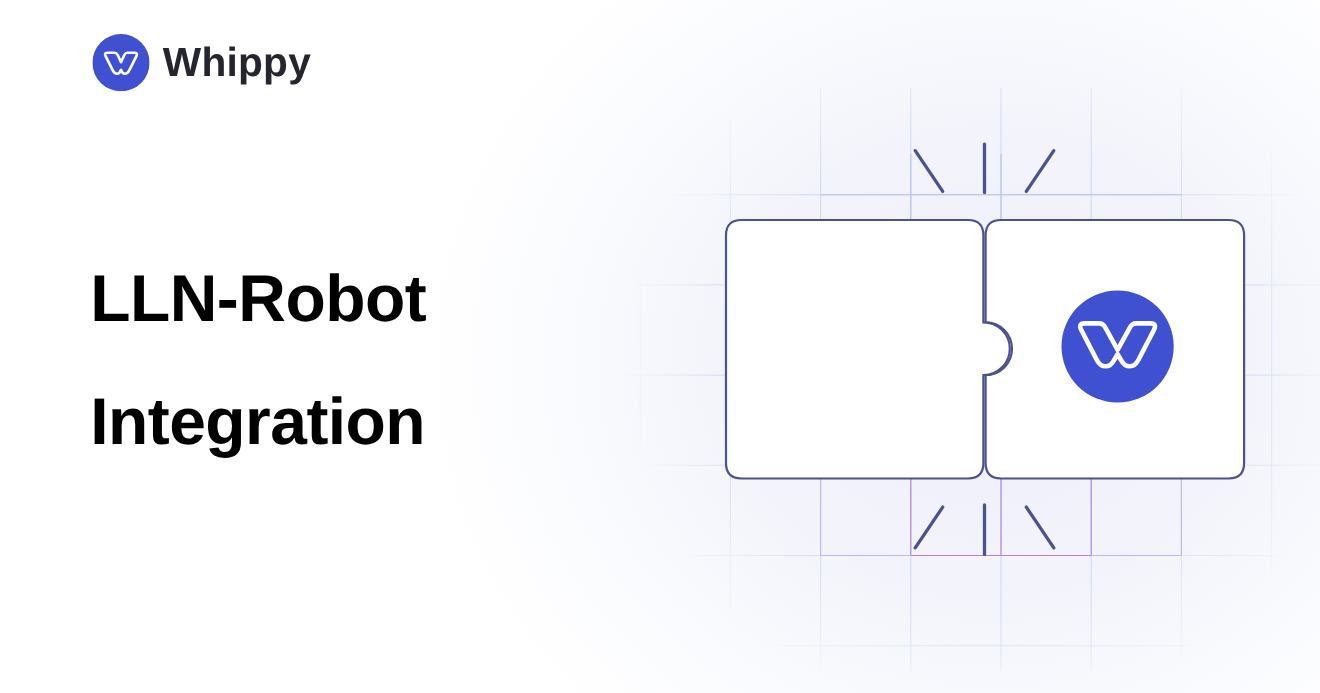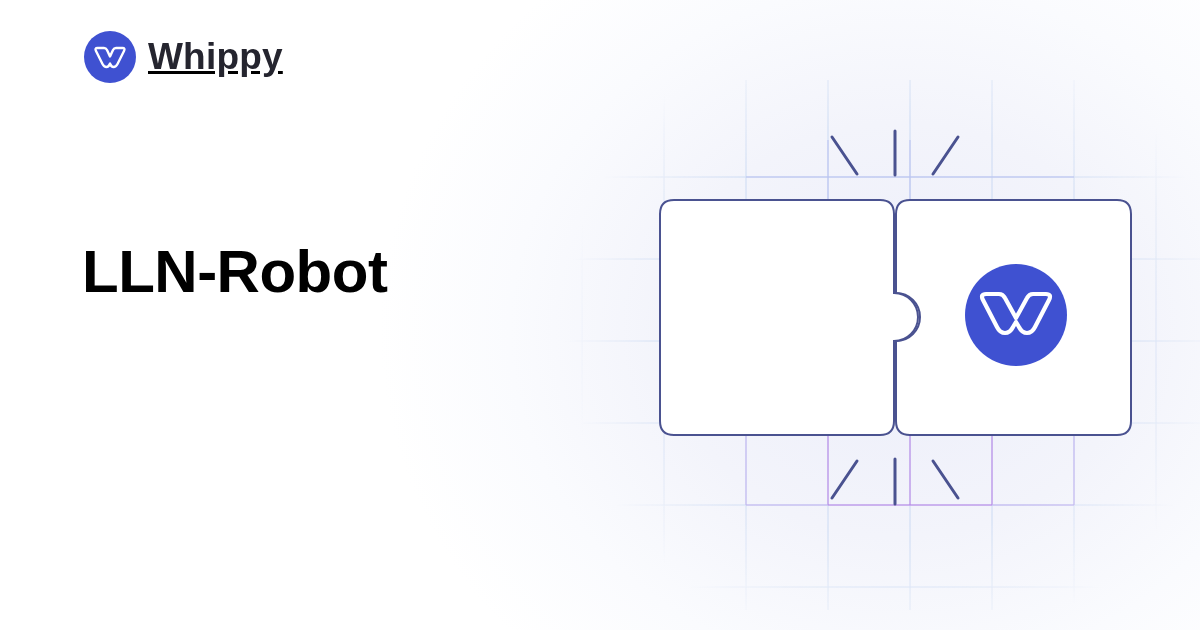--- a/index.html
+++ b/index.html
@@ -7,21 +7,21 @@
       width: 1200px; height: 630px; overflow: hidden; position: relative;
       background: #ffffff;
       font-family: "Liberation Sans", sans-serif;
     }
     .bg-glow {
       position: absolute; inset: 0;
       background: radial-gradient(ellipse 520px 460px at 900px 330px, #eceefa 0%, #f3f4fb 45%, #fafbfe 75%, #ffffff 100%);
     }
     .logo {
       position: absolute; left: 84px; top: 31px; height: 52px;
-      display: flex; align-items: center; text-decoration: underline;
+      display: flex; align-items: center;
     }
     .logo-mark {
       width: 52px; height: 52px; border-radius: 50%;
       display: flex; align-items: center; justify-content: center;
     }
     .logo-text {
       margin-left: 12px; font-size: 37px; font-weight: 700;
       color: #25252f; letter-spacing: 0.2px; line-height: 1;
       position: relative; top: -1px;
     }
@@ -110,13 +110,14 @@
     <svg width="52" height="52" viewBox="0 0 52 52" xmlns="http://www.w3.org/2000/svg">
       <circle cx="26" cy="26" r="26" fill="#3f51d1"></circle>
       <path d="M 13.5 17 L 20 17 Q 22 17 23 19 L 26 25.5 L 29 19 Q 30 17 32 17 L 38.5 17 Q 41.5 17 40 20 L 33.5 33 Q 32 36 29.5 36 Q 27.5 36 26.5 33.5 L 26 32.5 L 25.5 33.5 Q 24.5 36 22.5 36 Q 20 36 18.5 33 L 12 20 Q 10.5 17 13.5 17 Z" fill="none" stroke="#ffffff" stroke-width="2.4" stroke-linejoin="round"></path>
     </svg>
   </div>
   <span class="logo-text">Whippy</span>
 </div>
 
 <h1 class="headline">
   <span>LLN-Robot</span>
+  <span>Integration</span>
 </h1>
 
 </body></html>

